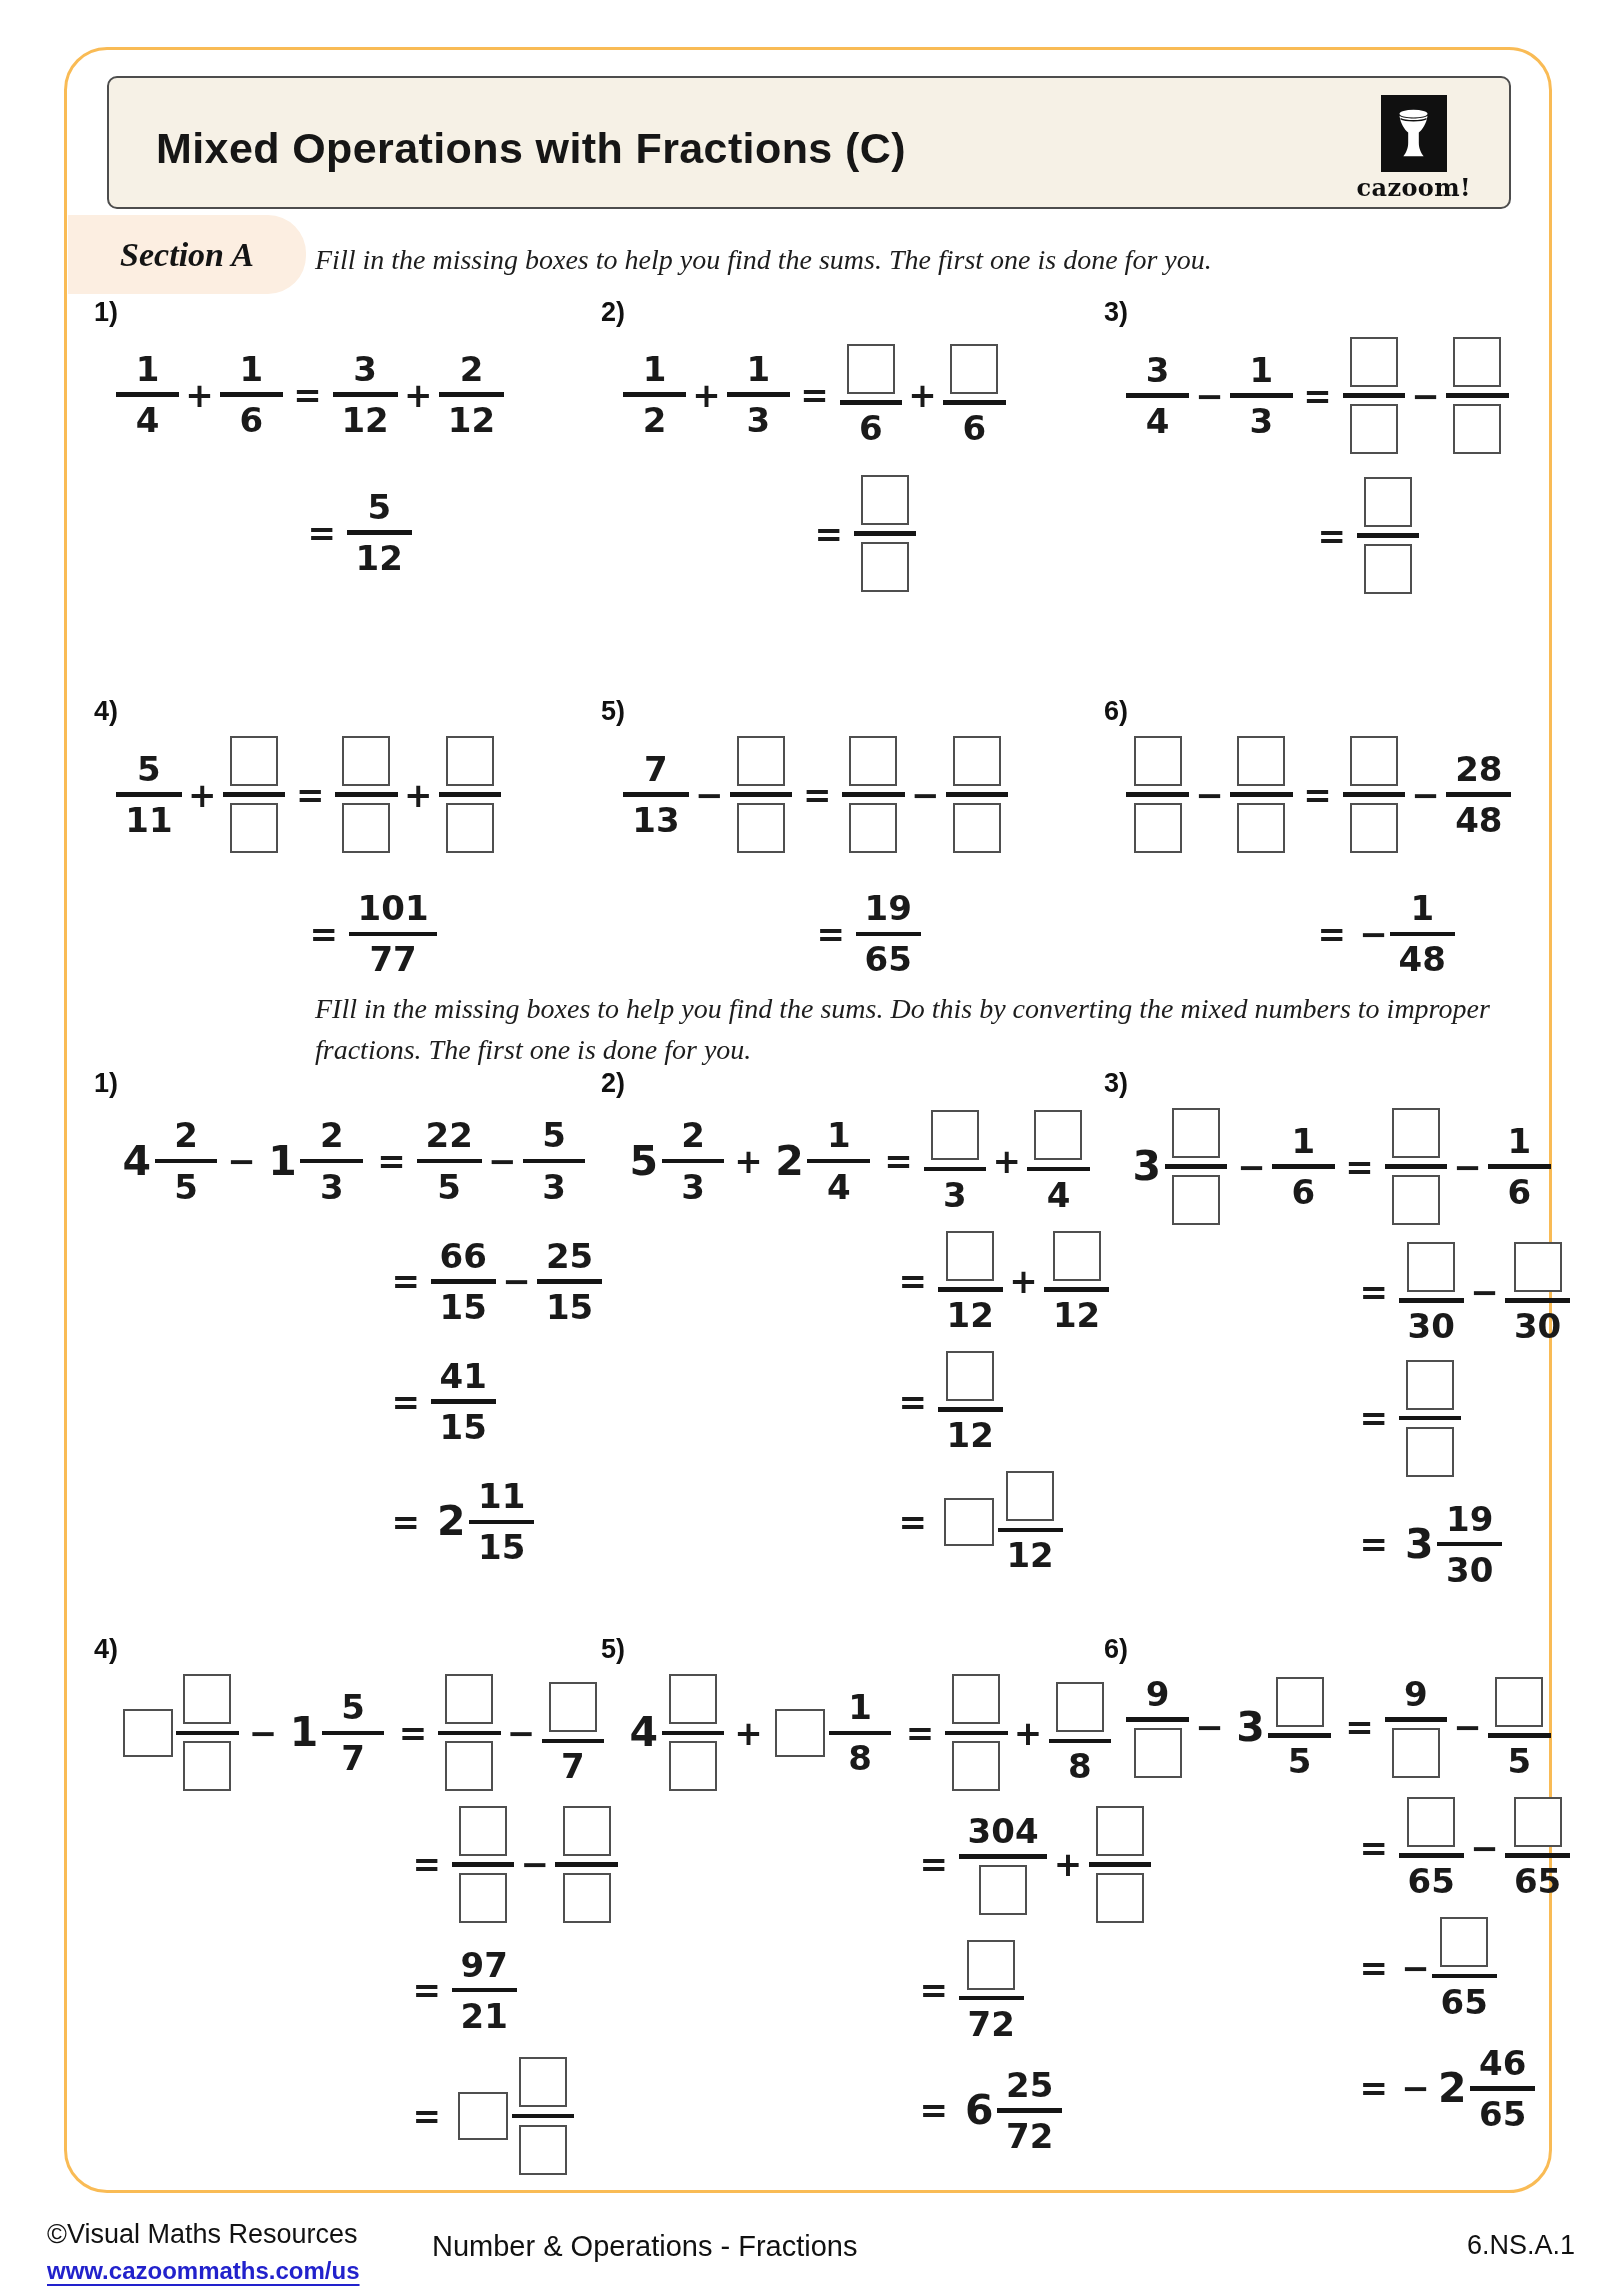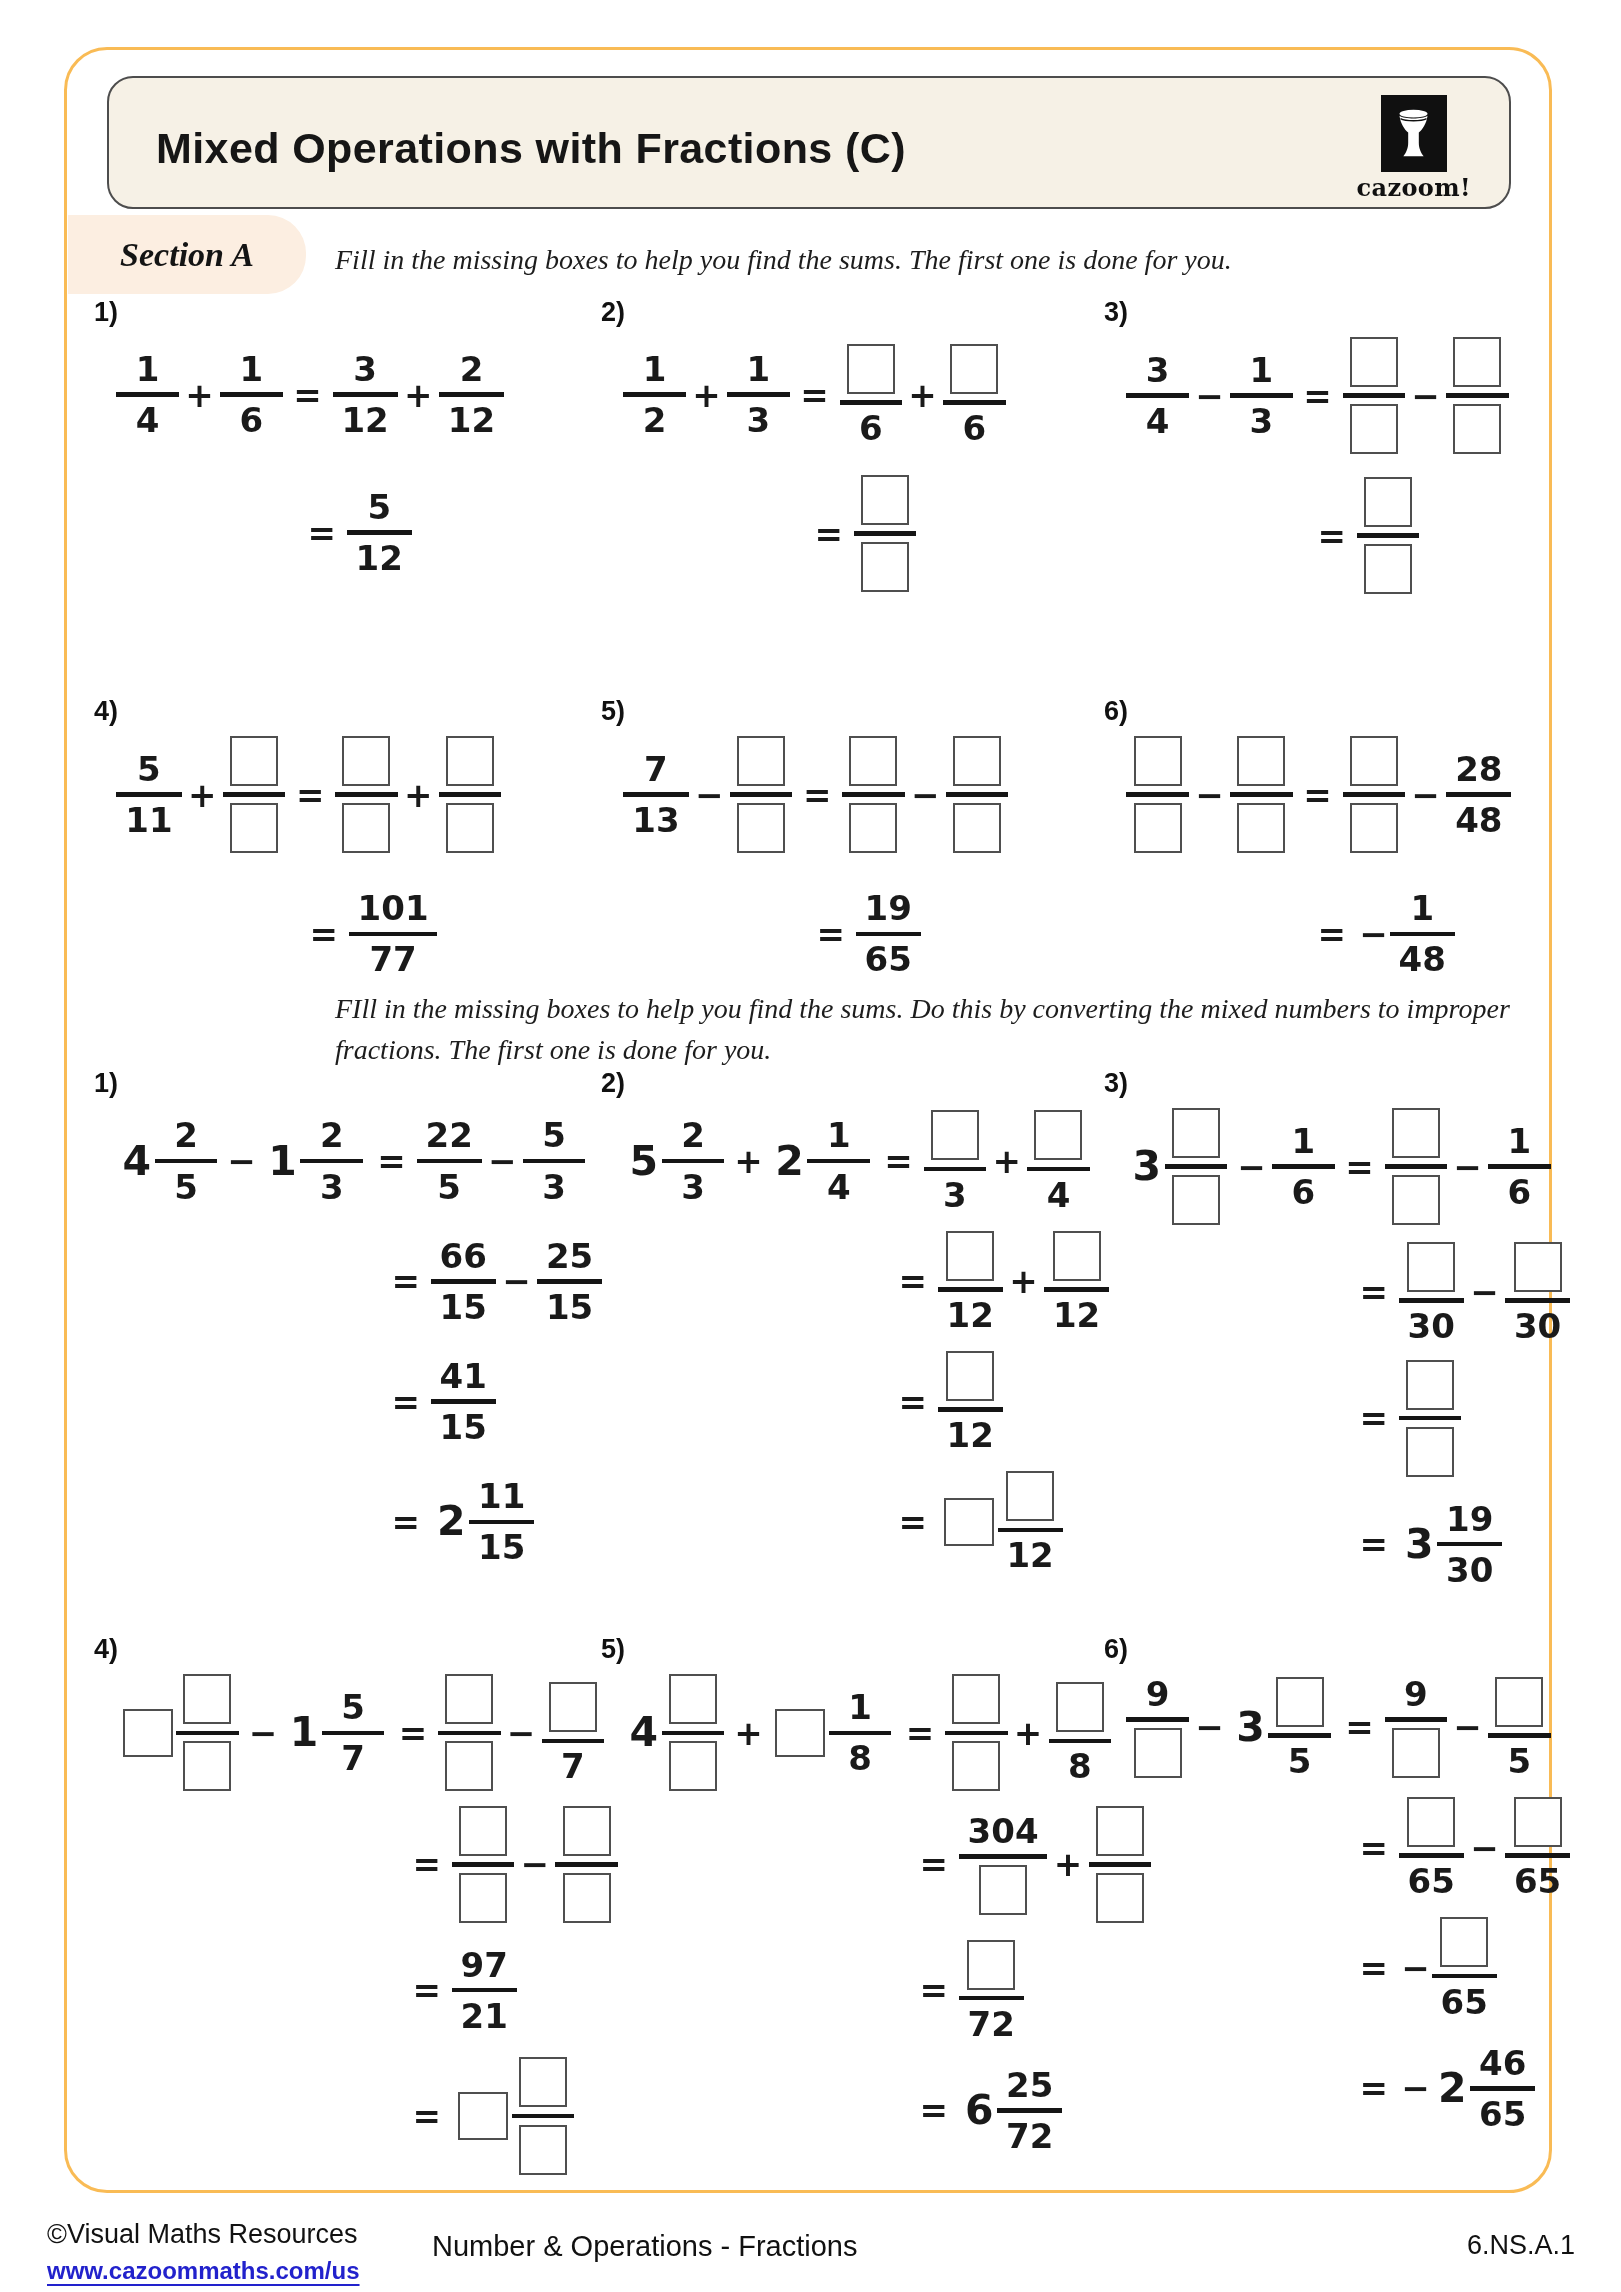--- a/index.html
+++ b/index.html
@@ -2,38 +2,38 @@
 <html style="font-size:14.3px"><head>
 <meta charset="utf-8">
 <style>
   html,body{margin:0;padding:0;background:#e8e8e8;}
   .page{position:relative;width:1622px;height:2293px;background:#ffffff;
         font-family:"Liberation Sans",sans-serif;overflow:hidden;margin:0 auto;}
   .border-frame{position:absolute;left:64px;top:47px;width:1488px;height:2146px;
         border:3.6px solid #F9BB55;border-radius:43px;box-sizing:border-box;}
   
   .header-box{position:absolute;left:107px;top:76px;width:1404px;height:133px;
-        background:#F6F1E6;border:2.7px solid #4d4d4d;border-radius:26px;
+        background:#F6F1E6;border:2.7px solid #4d4d4d;border-radius:10px;
         display:flex;align-items:center;justify-content:space-between;
         padding:12px 38px 0 47px;box-sizing:border-box;}
   .title{font-size:43px;font-weight:bold;color:#161616;letter-spacing:0.4px;}
   .logo{display:flex;flex-direction:column;align-items:center;margin-left:23px;}
   .logo-mark{width:66px;height:77px;background:#101010;display:flex;
         align-items:center;justify-content:center;}
   .logo-text{font-family:"DejaVu Serif",serif;font-weight:bold;font-size:24px;
         color:#101010;margin-top:0.9px;letter-spacing:0.4px;}
   
   .section-label{position:absolute;left:68px;width:238px;height:79px;background:#FCEEE1;
         border-radius:0 38px 38px 0;display:flex;align-items:center;justify-content:center;
         font-family:"Liberation Serif",serif;font-style:italic;font-weight:bold;
         font-size:34px;color:#141414;}
   .label-a{top:215px;}
   .label-b{top:989px;}
   .instr{position:absolute;font-family:"Liberation Serif",serif;font-style:italic;
-        font-size:28px;color:#1d1d1d;line-height:1.45;margin-left:20px;}
+        font-size:28px;color:#1d1d1d;line-height:1.45;}
   .instr-a{left:315px;top:240px;width:1146px;}
   .instr-b{left:315px;top:989px;width:1209px;}
   
   .grid{position:absolute;left:94px;width:1444px;display:grid;
         grid-template-columns:507px 503px 433px;}
   .grid-a{top:297px;row-gap:79px;}
   .grid-b{top:1068px;row-gap:23px;}
   .problem{position:relative;}
   .pnum{font-size:27px;font-weight:bold;color:#111;margin-bottom:9px;}
   .pline{display:flex;align-items:center;padding-left:25px;}

